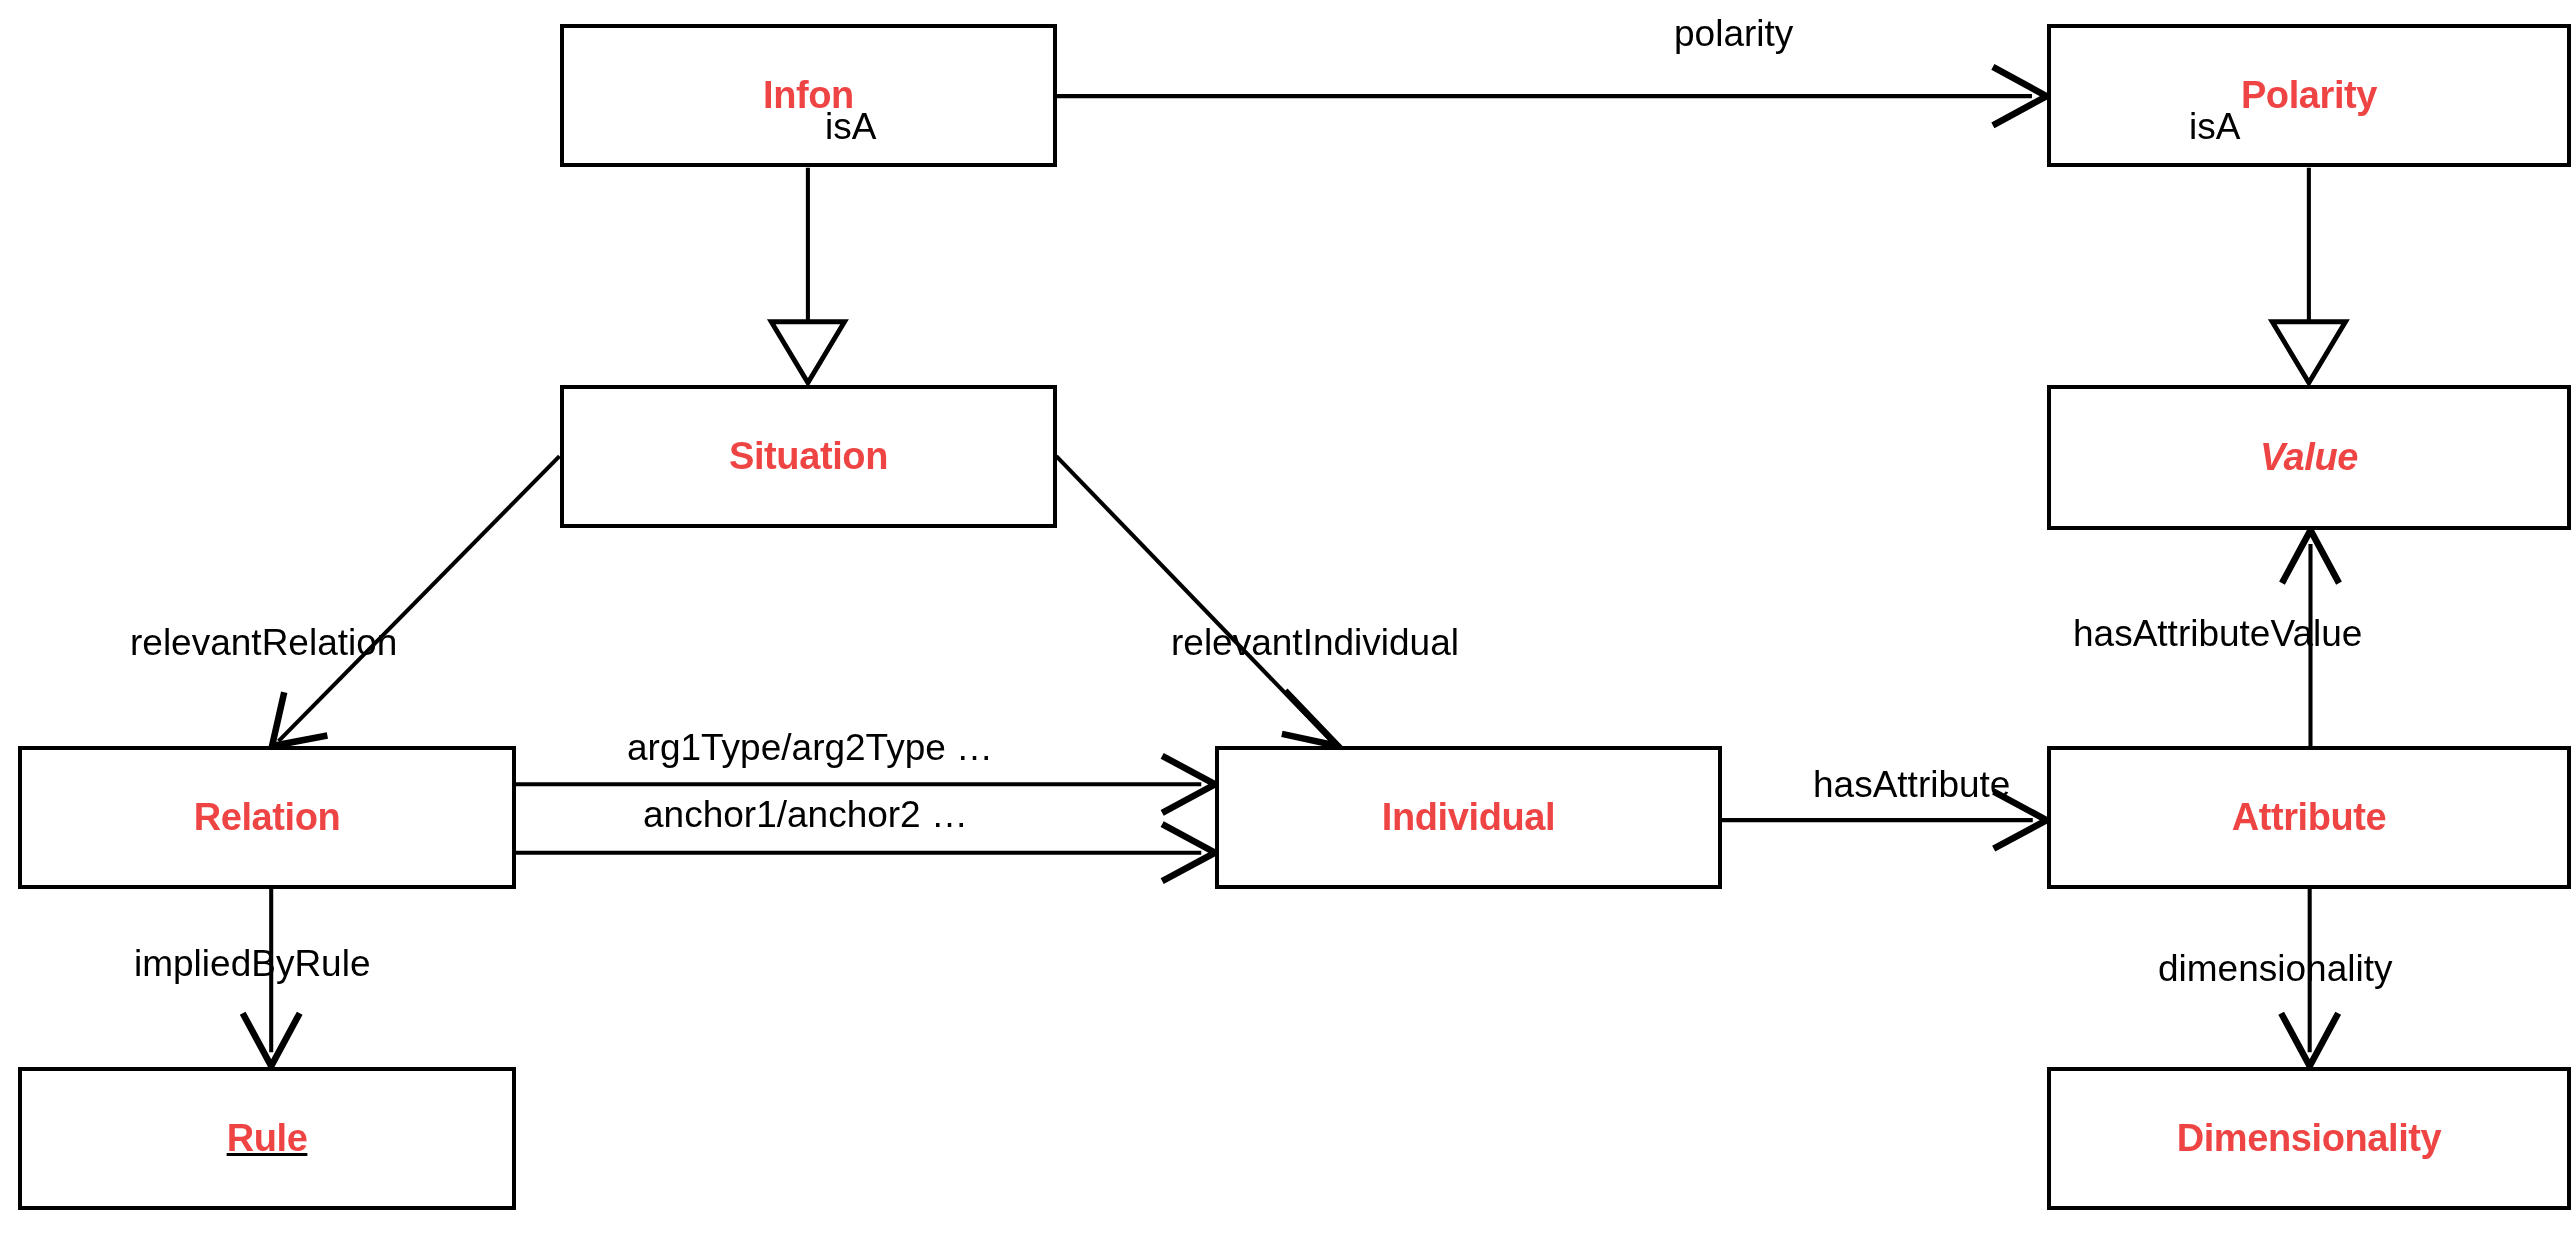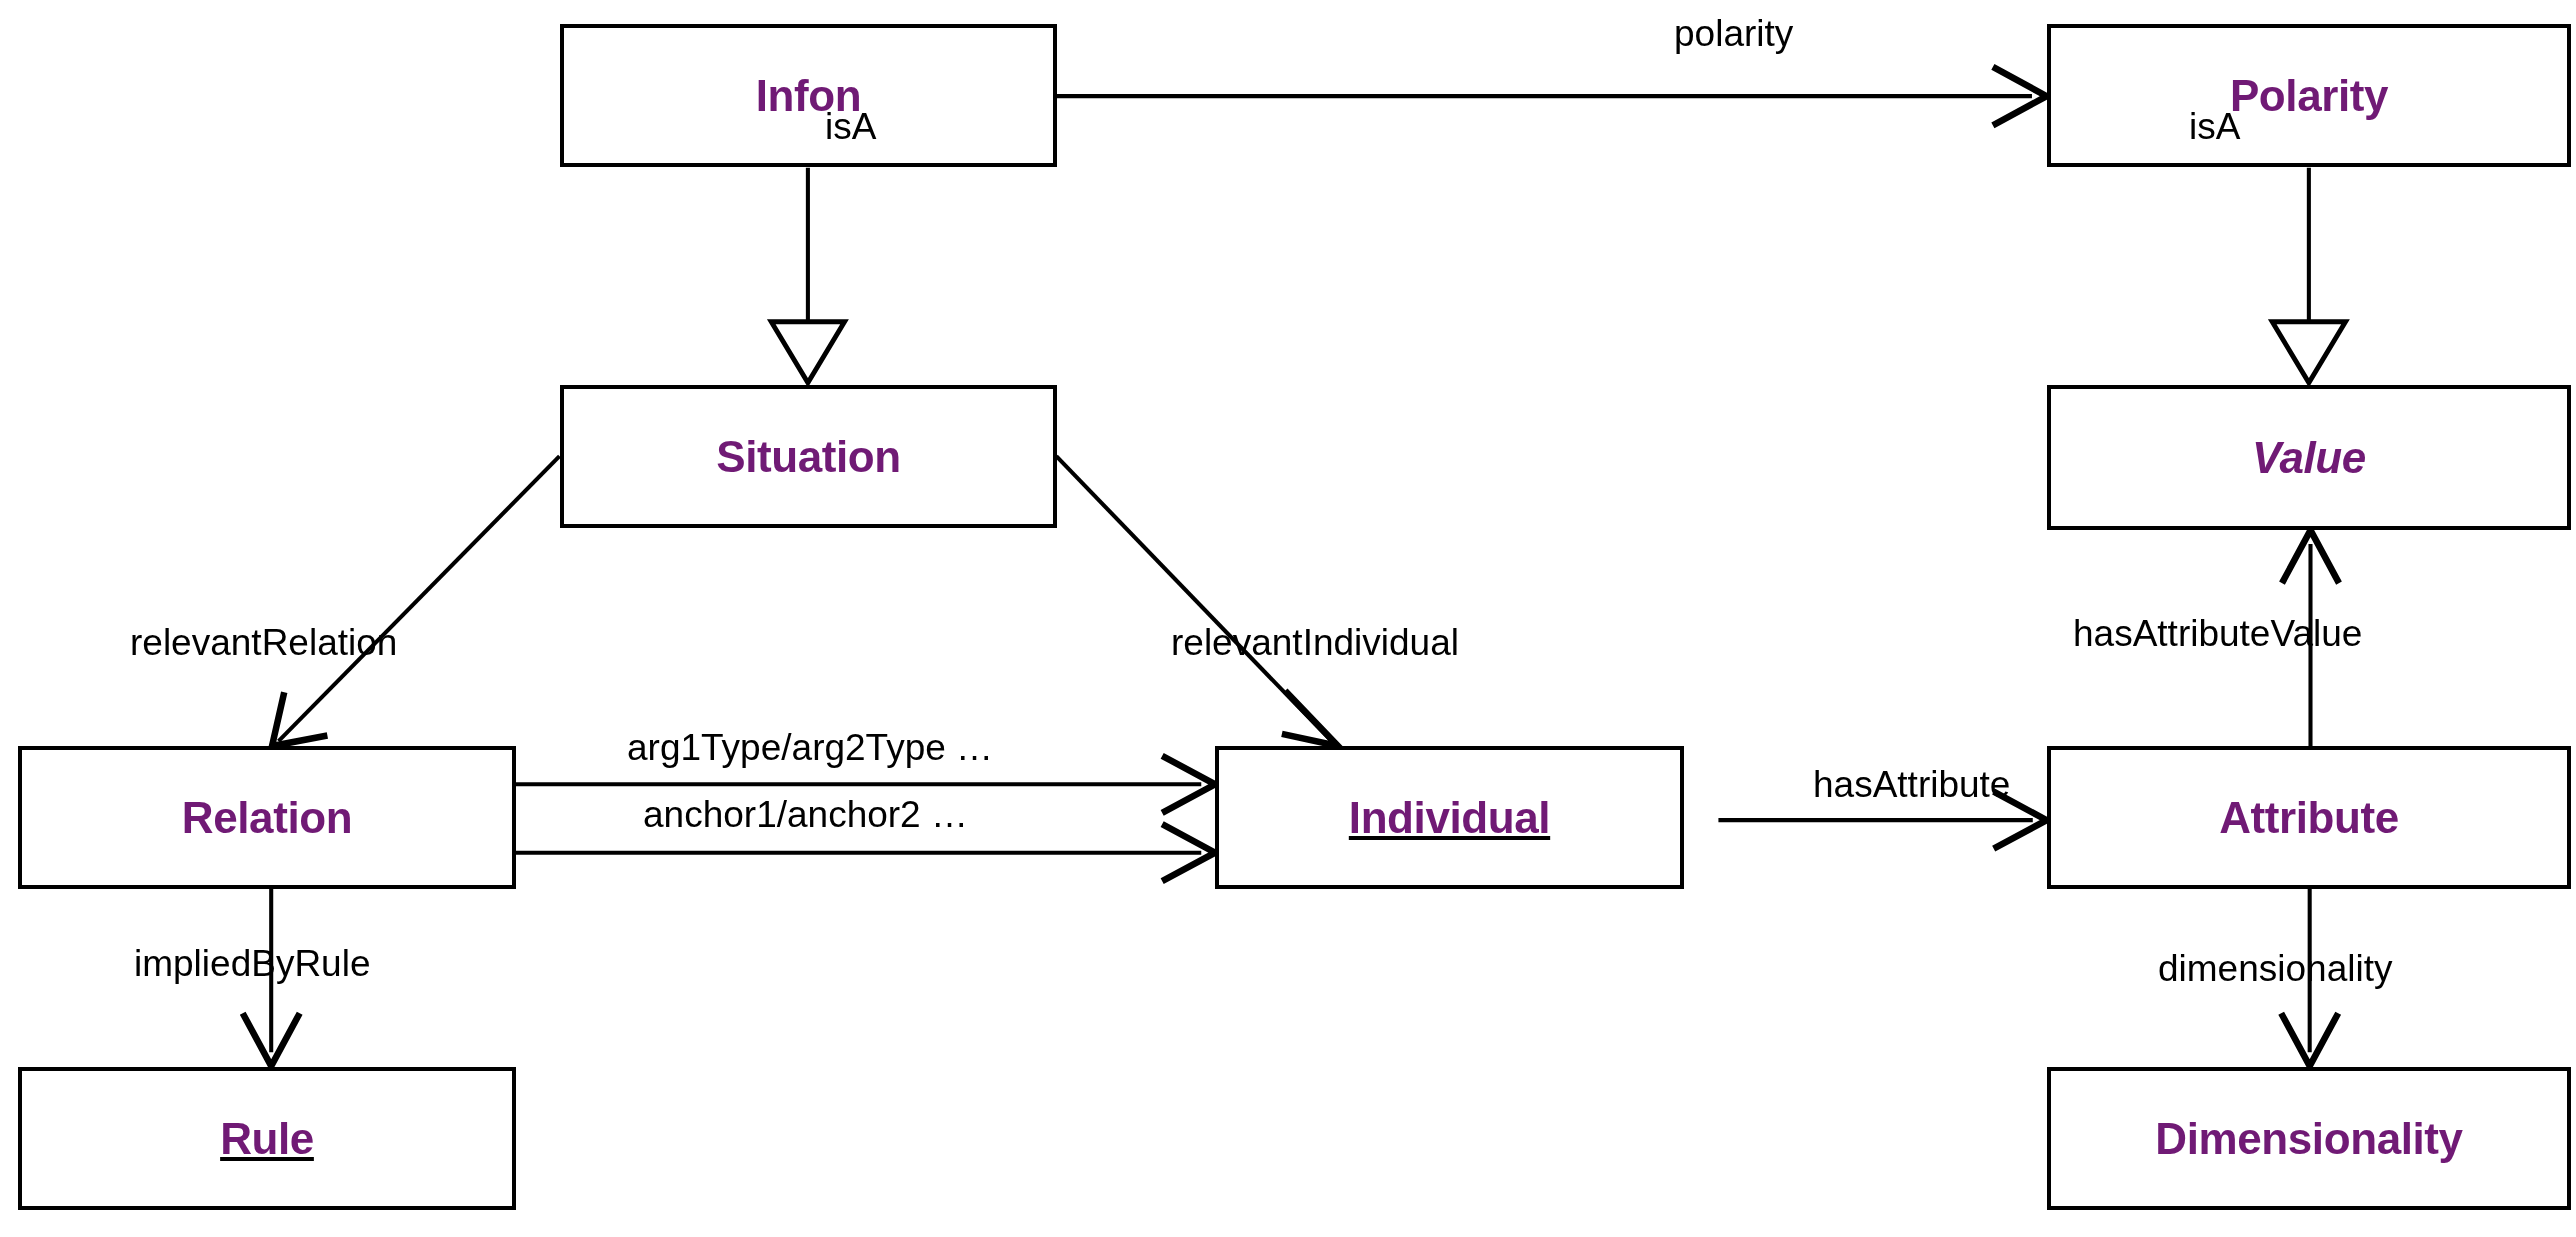--- a/index.html
+++ b/index.html
@@ -31,22 +31,22 @@
     border: 4.1px solid #000000;
     background: #ffffff;
     display: flex;
     align-items: center;
     justify-content: center;
     z-index: 5;
   }
   .node-label {
     font-family: "Liberation Sans", sans-serif;
     font-weight: bold;
-    font-size: 44px;
-    color: #701a75;
+    font-size: 38px;
+    color: #ef4444;
     letter-spacing: -0.4px;
     white-space: nowrap;
   }
   .edge-label {
     position: absolute;
     font-family: "Liberation Sans", sans-serif;
     font-weight: normal;
     font-size: 37px;
     color: #000000;
     white-space: nowrap;
@@ -138,21 +138,21 @@
   </div>
 
   <div class="node-box" style="left:2047px; top:385px; width:524px; height:145px;font-style:italic;">
     <span class="node-label">Value</span>
   </div>
 
   <div class="node-box" style="left:18px; top:746px; width:498px; height:143px;">
     <span class="node-label">Relation</span>
   </div>
 
-  <div class="node-box" style="left:1215px; top:746px; width:469px; height:143px;text-decoration:underline;">
+  <div class="node-box" style="left:1215px; top:746px; width:507px; height:143px;">
     <span class="node-label">Individual</span>
   </div>
 
   <div class="node-box" style="left:2047px; top:746px; width:524px; height:143px;">
     <span class="node-label">Attribute</span>
   </div>
 
   <div class="node-box" style="left:18px; top:1067px; width:498px; height:143px;text-decoration:underline;">
     <span class="node-label">Rule</span>
   </div>

